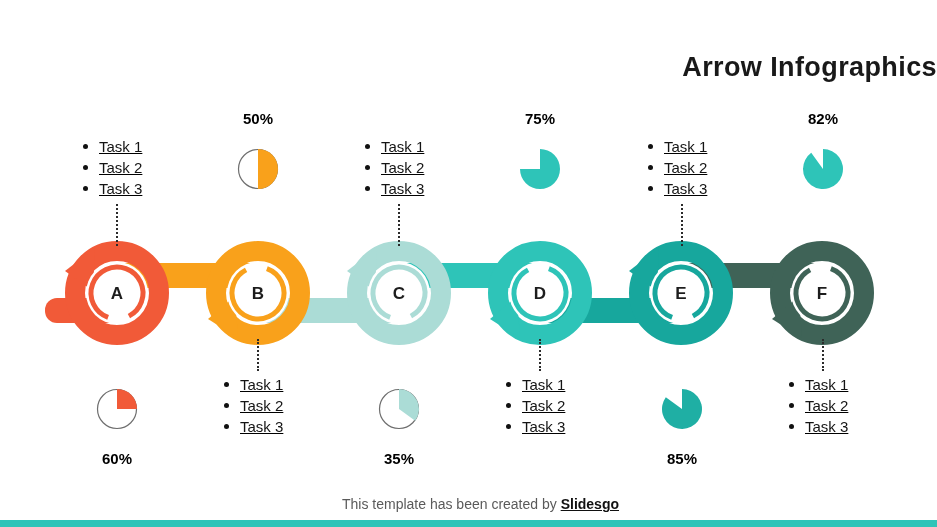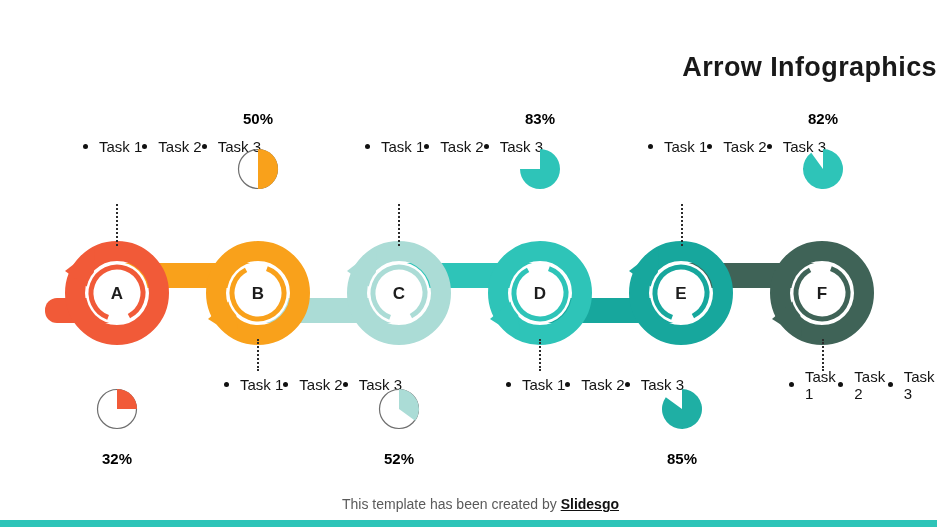--- a/index.html
+++ b/index.html
@@ -8,21 +8,21 @@
     font-family:"Liberation Sans",sans-serif;
   }
   .title{
     position:absolute;top:52px;left:0;width:100%;text-align:right;
     font-size:27px;font-weight:800;color:#191919;letter-spacing:.4px;margin:0;
   }
   
   .col-a{--cx:117px}.col-b{--cx:258px}.col-c{--cx:399px}
   .col-d{--cx:540px}.col-e{--cx:682px}.col-f{--cx:823px}
 
-  .tasks{position:absolute;left:calc(var(--cx) - 34px);display:flex;flex-direction:row;}
+  .tasks{position:absolute;left:calc(var(--cx) - 34px);display:flex;flex-direction:column;text-decoration:underline;}
   .tasks.top{top:136px}
   .tasks.bottom{top:374px}
   .task-row{display:flex;align-items:center;gap:11px;height:21px;font-size:15px;color:#141414;}
   .dot{width:5px;height:5px;border-radius:50%;background:#111;flex:0 0 auto;}
 
   .pct{position:absolute;left:calc(var(--cx) - 40px);width:80px;text-align:center;
        font-size:15px;font-weight:700;color:#000000;}
   .pct.top{top:110px}
   .pct.bottom{top:450px}
 
@@ -99,21 +99,21 @@
     <div class="task-row">
         <span class="dot"></span>
         <span>Task 3</span>
       </div>
   </div>
   <div class="dotline top col-a"></div>
   <svg class="pie bottom col-a" viewBox="0 0 46 46">
       <circle cx="23" cy="23" r="19.5" fill="none" stroke="#6e6e6e" stroke-width="1.2"></circle>
       <path d="M 23 23 L 23 3 A 20 20 0 0 1 43.00 23.00 Z" fill="#F15A38"></path>
     </svg>
-  <div class="pct bottom col-a">32%</div>
+  <div class="pct bottom col-a">60%</div>
 
   <div class="pct top col-b">50%</div>
   <svg class="pie top col-b" viewBox="0 0 46 46">
       <circle cx="23" cy="23" r="19.5" fill="none" stroke="#6e6e6e" stroke-width="1.2"></circle>
       <path d="M 23 23 L 23 3 A 20 20 0 0 1 23.00 43.00 Z" fill="#F9A11B"></path>
     </svg>
   <div class="dotline bottom col-b"></div>
   <div class="tasks bottom col-b">
     <div class="task-row">
         <span class="dot"></span>
@@ -141,23 +141,23 @@
     <div class="task-row">
         <span class="dot"></span>
         <span>Task 3</span>
       </div>
   </div>
   <div class="dotline top col-c"></div>
   <svg class="pie bottom col-c" viewBox="0 0 46 46">
       <circle cx="23" cy="23" r="19.5" fill="none" stroke="#6e6e6e" stroke-width="1.2"></circle>
       <path d="M 23 23 L 23 3 A 20 20 0 0 1 39.18 34.76 Z" fill="#ABDCD6"></path>
     </svg>
-  <div class="pct bottom col-c">52%</div>
-
-  <div class="pct top col-d">83%</div>
+  <div class="pct bottom col-c">35%</div>
+
+  <div class="pct top col-d">75%</div>
   <svg class="pie top col-d" viewBox="0 0 46 46">
       <path d="M 23 23 L 23 3 A 20 20 0 1 1 3.00 23.00 Z" fill="#2EC4B8"></path>
     </svg>
   <div class="dotline bottom col-d"></div>
   <div class="tasks bottom col-d">
     <div class="task-row">
         <span class="dot"></span>
         <span>Task 1</span>
       </div>
     <div class="task-row">

